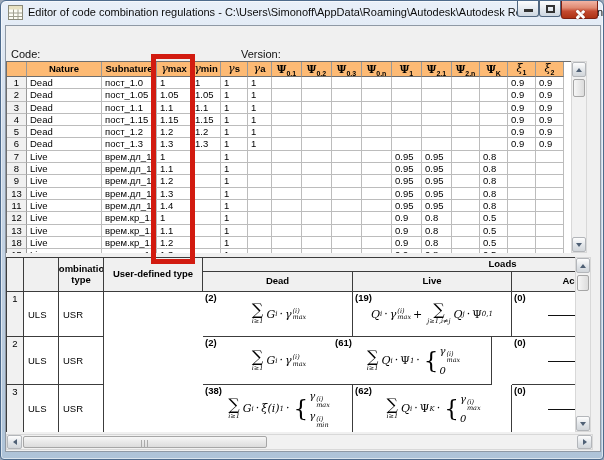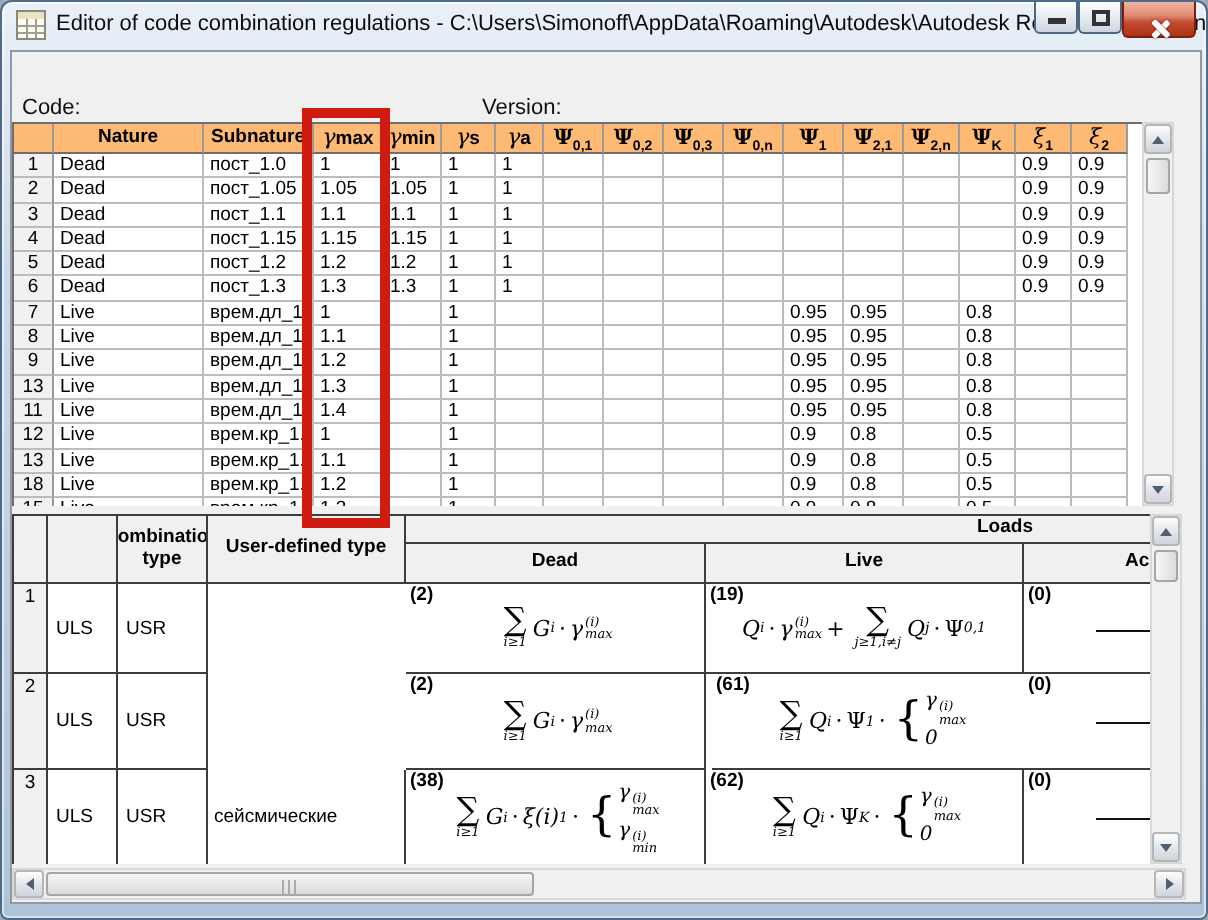--- a/index.html
+++ b/index.html
@@ -503,21 +503,21 @@
           <span class="it">G</span>
           <sub>i</sub>
           <span class="op">·</span>
           <span class="it">γ</span>
           <span class="st">
             <span>(i)</span>
             <span>max</span>
           </span>
         </span>
       </div>
-      <div class="bc fcell" style="left: 349px; top: 79px; width: 159px; height: 48px;">
+      <div class="bc fcell" style="left: 326px; top: 79px; width: 159px; height: 48px;">
         <span class="ftag">(61)</span>
         <span class="fbody">
           <span class="sm">
             <span class="sg">∑</span>
             <span class="lm">i≥1</span>
           </span>
           <span class="it">Q</span>
           <sub>i</sub>
           <span class="op">·</span>
           <span class="up">Ψ</span>
@@ -535,21 +535,20 @@
       </div>
       <div class="bc fcell" style="left: 505px; top: 79px; width: 150px; height: 48px;">
         <span class="ftag">(0)</span>
         <span class="fbody">
           <span class="dashline"></span>
         </span>
       </div>
       <div class="bc bnum" style="left: 0px; top: 127px; width: 17px; height: 48px;">3</div>
       <div class="bc bmid" style="left: 17px; top: 127px; width: 35px; height: 48px;">ULS</div>
       <div class="bc bmid" style="left: 52px; top: 127px; width: 45px; height: 48px;">USR</div>
-      <div class="bc buser" style="left: 97px; top: 127px; width: 99px; height: 48px;">сейсмические</div>
       <div class="bc fcell" style="left: 196px; top: 127px; width: 150px; height: 48px;">
         <span class="ftag">(38)</span>
         <span class="fbody"><span class="sm">
             <span class="sg">∑</span>
             <span class="lm">i≥1</span>
           </span><span class="it">G</span><sub>i</sub><span class="op">·</span><span class="it">ξ</span>(<span class="it">i</span>)<sub>1</sub><span class="op">·</span><span class="br">{</span><span class="cs">
             <span><span class="it">γ</span><span class="st">
                 <span>(i)</span>
                 <span>max</span>
               </span></span>

